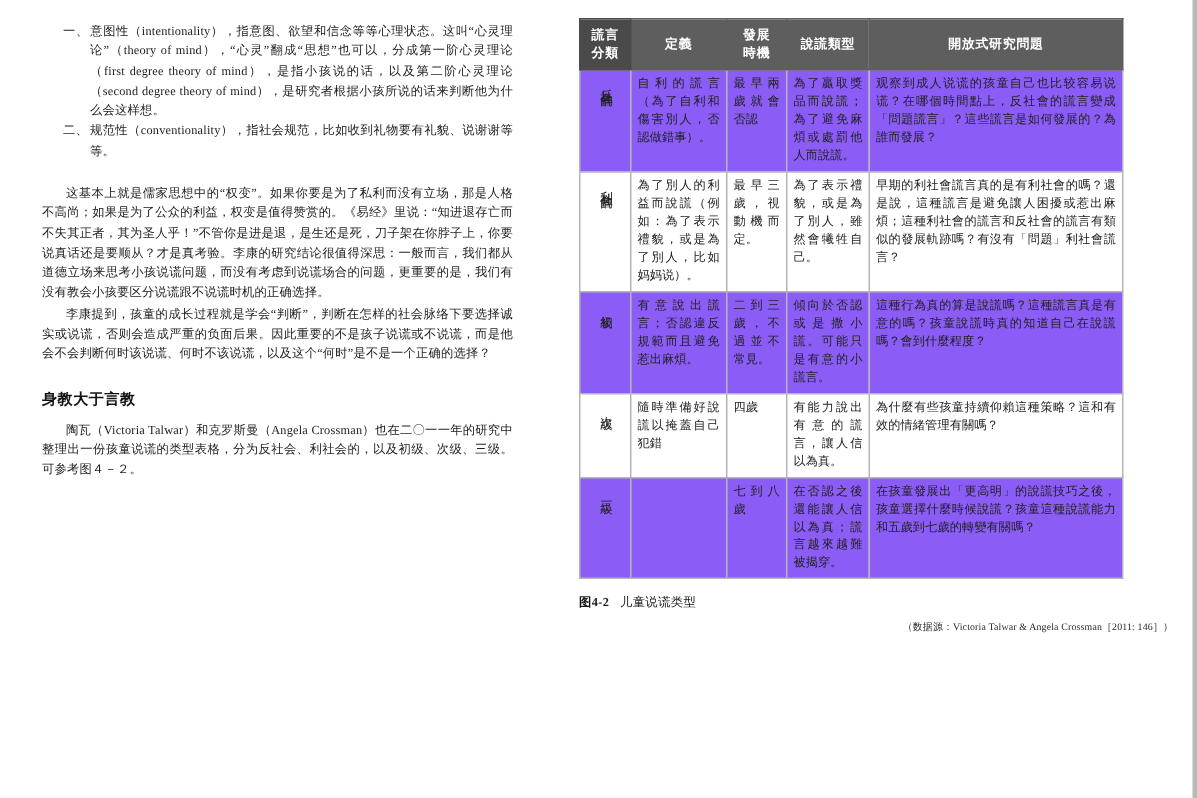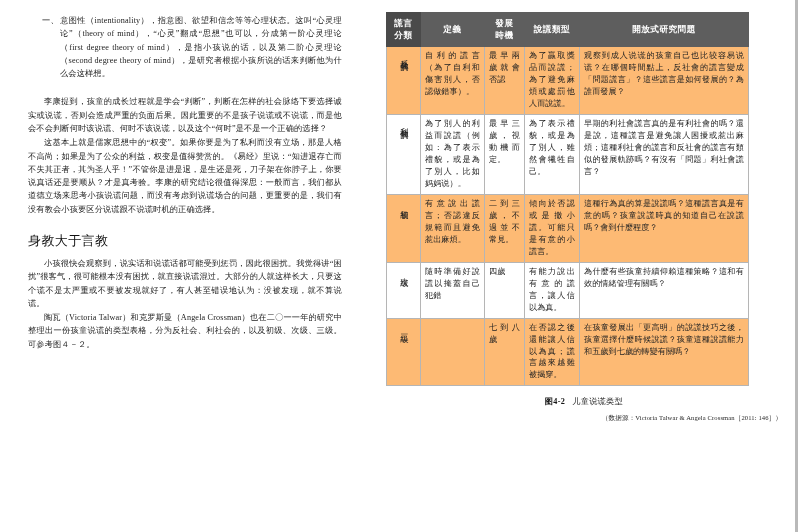--- a/index.html
+++ b/index.html
@@ -78,22 +78,22 @@
     text-align: justify;
     letter-spacing: 0.15px;
     padding-left: 18px;
     text-indent: -18px;
     margin: 0 0 0 14px;
     color: #1c1c1c;
   }
   ol.numlist li .marker { margin-right: 1px; }
 
   h3.heading {
-    font-size: 13px;
-    font-weight: normal;
+    font-size: 10px;
+    font-weight: bold;
     margin: 16px 0 7px 0;
     letter-spacing: 0.4px;
     color: #111;
   }
   .gap-sm { height: 9px; }
 
   
   table.lie-table {
     border-collapse: collapse;
     width: 362px;
@@ -138,60 +138,59 @@
     padding: 6px 2px;
   }
   td.cat-cell .vert {
     writing-mode: vertical-rl;
     text-orientation: upright;
     display: inline-block;
     letter-spacing: 1.2px;
     line-height: 1.18;
     font-size: 8.4px;
   }
-  tr.shade td { background: #fdba74; }
+  tr.shade td { background: #8b5cf6; }
   tr.plain td { background: #ffffff; }
 
   td.just { text-align: justify; text-align-last: left; }
 
   .fig-caption {
     margin: 10px 0 0 0;
     font-size: 8.2px;
     letter-spacing: 0.3px;
     color: #161616;
-    text-align: center;
   }
   .fig-caption .fignum { font-weight: bold; margin-right: 7px; }
   .fig-source {
     margin: 7px 0 0 0;
     text-align: right;
     font-size: 6.6px;
     letter-spacing: 0.1px;
     color: #2a2a2a;
   }
 </style>
 </head>
 <body>
 
 <div class="spread">
 
   <div class="page-left">
 
     <ol class="numlist">
       <li><span class="marker">一、</span><span>意图性（intentionality），指意图、欲望和信念等等心理状态。这叫“心灵理论”（theory of mind），“心灵”翻成“思想”也可以，分成第一阶心灵理论（first degree theory of mind），是指小孩说的话，以及第二阶心灵理论（second degree theory of mind），是研究者根据小孩所说的话来判断他为什么会这样想。</span></li>
+      <li><span class="marker">二、</span><span>规范性（conventionality），指社会规范，比如收到礼物要有礼貌、说谢谢等等。</span></li>
     </ol>
 
     <div class="gap-sm"></div>
 
+    <p class="body">这基本上就是儒家思想中的“权变”。如果你要是为了私利而没有立场，那是人格不高尚；如果是为了公众的利益，权变是值得赞赏的。《易经》里说：“知进退存亡而不失其正者，其为圣人乎！”不管你是进是退，是生还是死，刀子架在你脖子上，你要说真话还是要顺从？才是真考验。李康的研究结论很值得深思：一般而言，我们都从道德立场来思考小孩说谎问题，而没有考虑到说谎场合的问题，更重要的是，我们有没有教会小孩要区分说谎跟不说谎时机的正确选择。</p>
     <p class="body">李康提到，孩童的成长过程就是学会“判断”，判断在怎样的社会脉络下要选择诚实或说谎，否则会造成严重的负面后果。因此重要的不是孩子说谎或不说谎，而是他会不会判断何时该说谎、何时不该说谎，以及这个“何时”是不是一个正确的选择？</p>
-    <p class="body">这基本上就是儒家思想中的“权变”。如果你要是为了私利而没有立场，那是人格不高尚；如果是为了公众的利益，权变是值得赞赏的。《易经》里说：“知进退存亡而不失其正者，其为圣人乎！”不管你是进是退，是生还是死，刀子架在你脖子上，你要说真话还是要顺从？才是真考验。李康的研究结论很值得深思：一般而言，我们都从道德立场来思考小孩说谎问题，而没有考虑到说谎场合的问题，更重要的是，我们有没有教会小孩要区分说谎跟不说谎时机的正确选择。</p>
 
     <h3 class="heading">身教大于言教</h3>
 
-    <p class="body">小孩很快会观察到，说实话和说谎话都可能受到惩罚，因此很困扰。我觉得讲“困扰”很客气，很可能根本没有困扰，就直接说谎混过。大部分的人就这样长大，只要这个谎不是太严重或不要被发现就好了，有人甚至错误地认为：没被发现，就不算说谎。</p>
     <p class="body">陶瓦（Victoria Talwar）和克罗斯曼（Angela Crossman）也在二〇一一年的研究中整理出一份孩童说谎的类型表格，分为反社会、利社会的，以及初级、次级、三级。可参考图４－２。</p>
   </div>
 
   <div class="gutter"></div>
 
   <div class="page-right">
 
     <table class="lie-table">
       <colgroup>
         <col class="col-cat">

